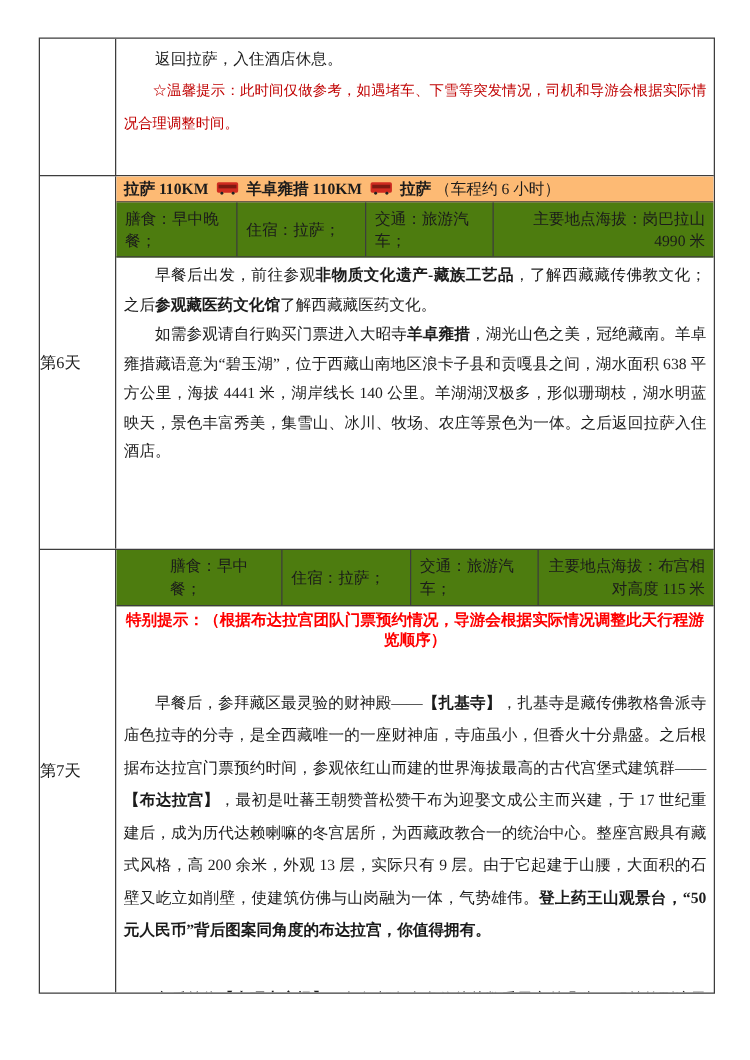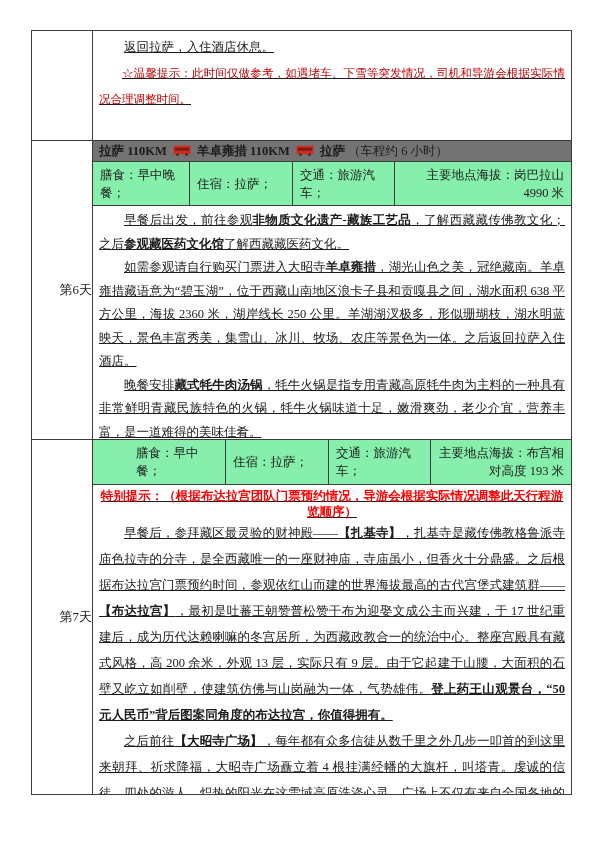--- a/index.html
+++ b/index.html
@@ -14,48 +14,48 @@
     border:1.5px solid #3d3d3d;
     box-sizing:border-box;
   }
   .row { display:flex; border-bottom:1.5px solid #3d3d3d; box-sizing:border-box; overflow:hidden; }
   .row:last-child { border-bottom:none; }
   .row1 { height:110px; }
   .row2 { height:299px; }
   .row3 { height:354px; }
   .day-cell {
     width:61px; flex:0 0 61px; border-right:1.5px solid #3d3d3d; box-sizing:border-box;
-    display:flex; align-items:center; justify-content:flex-end;
+    display:flex; align-items:center; justify-content:flex-start;
     font-size:13px;
   }
   .content-cell { flex:1; display:flex; flex-direction:column; overflow:hidden; min-width:0; }
   .route-header {
-    background:#737373; border-bottom:1.5px solid #3d3d3d; box-sizing:border-box;
+    background:#fdba74; border-bottom:1.5px solid #3d3d3d; box-sizing:border-box;
     height:21px; line-height:19px; padding:1px 6px 0 6px;
     font-size:12.5px; white-space:nowrap; overflow:hidden;
   }
   .route-header b { font-weight:bold; }
   .bus { width:18px; height:11px; vertical-align:-1px; margin:0 3px; }
-  .info-row { display:flex; background:#86efac; border-bottom:1.5px solid #3d3d3d; box-sizing:border-box; }
+  .info-row { display:flex; background:#4d7c0f; border-bottom:1.5px solid #3d3d3d; box-sizing:border-box; }
   .row2 .info-row { height:44px; }
   .row3 .info-row { height:45px;padding-left:36px; }
   .info-cell {
     border-right:1.5px solid #3d3d3d; box-sizing:border-box;
     display:flex; align-items:center; padding:2px 7px;
     font-size:12.5px; line-height:18px;
   }
   .info-cell.c1 { flex:0 0 97px; }
   .info-cell.c2 { flex:0 0 103px; }
   .info-cell.c3 { flex:0 0 102px; }
   .info-cell.c4 { flex:1; border-right:none;text-align:right; }
-  .body-cell { flex:1; padding:3px 6px 0 6px; overflow:hidden; text-align:justify;text-decoration:underline; }
+  .body-cell { flex:1; padding:3px 6px 0 6px; overflow:hidden; text-align:justify; }
   .para { margin:0; font-size:12.5px; text-indent:2em; }
   .row1 .para { line-height:26px; }
   .d6 .para { line-height:23.5px; }
-  .d7 .para { line-height:26px; }
+  .d7 .para { line-height:26px;margin-top:29px; }
   .para.bold { font-weight:bold; }
   .hint { color:#c00000; font-size:11.5px; }
   .alert {
     margin:0; color:#fe0000; font-weight:bold; text-align:center;
     text-indent:0; font-size:12.5px; line-height:16px;
   }
   b { font-weight:bold; }
 </style>
 </head>
 <body>
@@ -105,22 +105,21 @@
             </div>
           <div class="info-cell c3">
               <span>交通：旅游汽车；</span>
             </div>
           <div class="info-cell c4">
               <span>主要地点海拔：岗巴拉山 4990 米</span>
             </div>
         </div>
         <div class="body-cell d6">
           <p class="para"><span>早餐后出发，前往参观</span><b>非物质文化遗产-藏族工艺品</b><span>，了解西藏藏传佛教文化；之后</span><b>参观藏医药文化馆</b><span>了解西藏藏医药文化。</span></p>
-          <p class="para"><span>如需参观请自行购买门票进入大昭寺</span><b>羊卓雍措</b><span>，湖光山色之美，冠绝藏南。羊卓雍措藏语意为“碧玉湖”，位于西藏山南地区浪卡子县和贡嘎县之间，湖水面积 638 平方公里，海拔 2360 米，湖岸线长 250 公里。羊湖湖汊极多，形似珊瑚枝，湖水明蓝映天，景色丰富秀美，集雪山、冰川、牧场、农庄等景色为一体。之后返回拉萨入住酒店。</span></p>
-          <p class="para"><span>晚餐安排</span><b>藏式牦牛肉汤锅</b><span>，牦牛火锅是指专用青藏高原牦牛肉为主料的一种具有非常鲜明青藏民族特色的火锅，牦牛火锅味道十足，嫩滑爽劲，老少介宜，营养丰富，是一道难得的美味佳肴。</span></p>
+          <p class="para"><span>如需参观请自行购买门票进入大昭寺</span><b>羊卓雍措</b><span>，湖光山色之美，冠绝藏南。羊卓雍措藏语意为“碧玉湖”，位于西藏山南地区浪卡子县和贡嘎县之间，湖水面积 638 平方公里，海拔 4441 米，湖岸线长 140 公里。羊湖湖汊极多，形似珊瑚枝，湖水明蓝映天，景色丰富秀美，集雪山、冰川、牧场、农庄等景色为一体。之后返回拉萨入住酒店。</span></p>
 
         </div>
       </div>
     </div>
 
     <div class="row row3">
       <div class="day-cell">
         <span>第7天</span>
       </div>
       <div class="content-cell">
@@ -128,21 +127,21 @@
           <div class="info-cell c1">
               <span>膳食：早中餐；</span>
             </div>
           <div class="info-cell c2">
               <span>住宿：拉萨；</span>
             </div>
           <div class="info-cell c3">
               <span>交通：旅游汽车；</span>
             </div>
           <div class="info-cell c4">
-              <span>主要地点海拔：布宫相对高度 193 米</span>
+              <span>主要地点海拔：布宫相对高度 115 米</span>
             </div>
         </div>
         <div class="body-cell d7">
           <p class="alert">特别提示：（根据布达拉宫团队门票预约情况，导游会根据实际情况调整此天行程游览顺序）</p>
           <p class="para"><span>早餐后，参拜藏区最灵验的财神殿——</span><b>【扎基寺】</b><span>，扎基寺是藏传佛教格鲁派寺庙色拉寺的分寺，是全西藏唯一的一座财神庙，寺庙虽小，但香火十分鼎盛。之后根据布达拉宫门票预约时间，参观依红山而建的世界海拔最高的古代宫堡式建筑群——</span><b>【布达拉宫】</b><span>，最初是吐蕃王朝赞普松赞干布为迎娶文成公主而兴建，于 17 世纪重建后，成为历代达赖喇嘛的冬宫居所，为西藏政教合一的统治中心。整座宫殿具有藏式风格，高 200 余米，外观 13 层，实际只有 9 层。由于它起建于山腰，大面积的石壁又屹立如削壁，使建筑仿佛与山岗融为一体，气势雄伟。</span><b>登上药王山观景台，“50 元人民币”背后图案同角度的布达拉宫，你值得拥有。</b></p>
           <p class="para"><span>之后前往</span><b>【大昭寺广场】</b><span>，每年都有众多信徒从数千里之外几步一叩首的到这里来朝拜、祈求降福，大昭寺广场矗立着 4 根挂满经幡的大旗杆，叫塔青。虔诚的信徒，四处的游人，炽热的阳光在这雪域高原洗涤心灵。广场上不仅有来自全国各地的游客，更多的是藏民，他们手拿转经筒，围着大昭寺顺时针转经。如需参观请自行购买门票进入大昭寺。随后自由活动，</span></p>
         </div>
       </div>
     </div>
 

